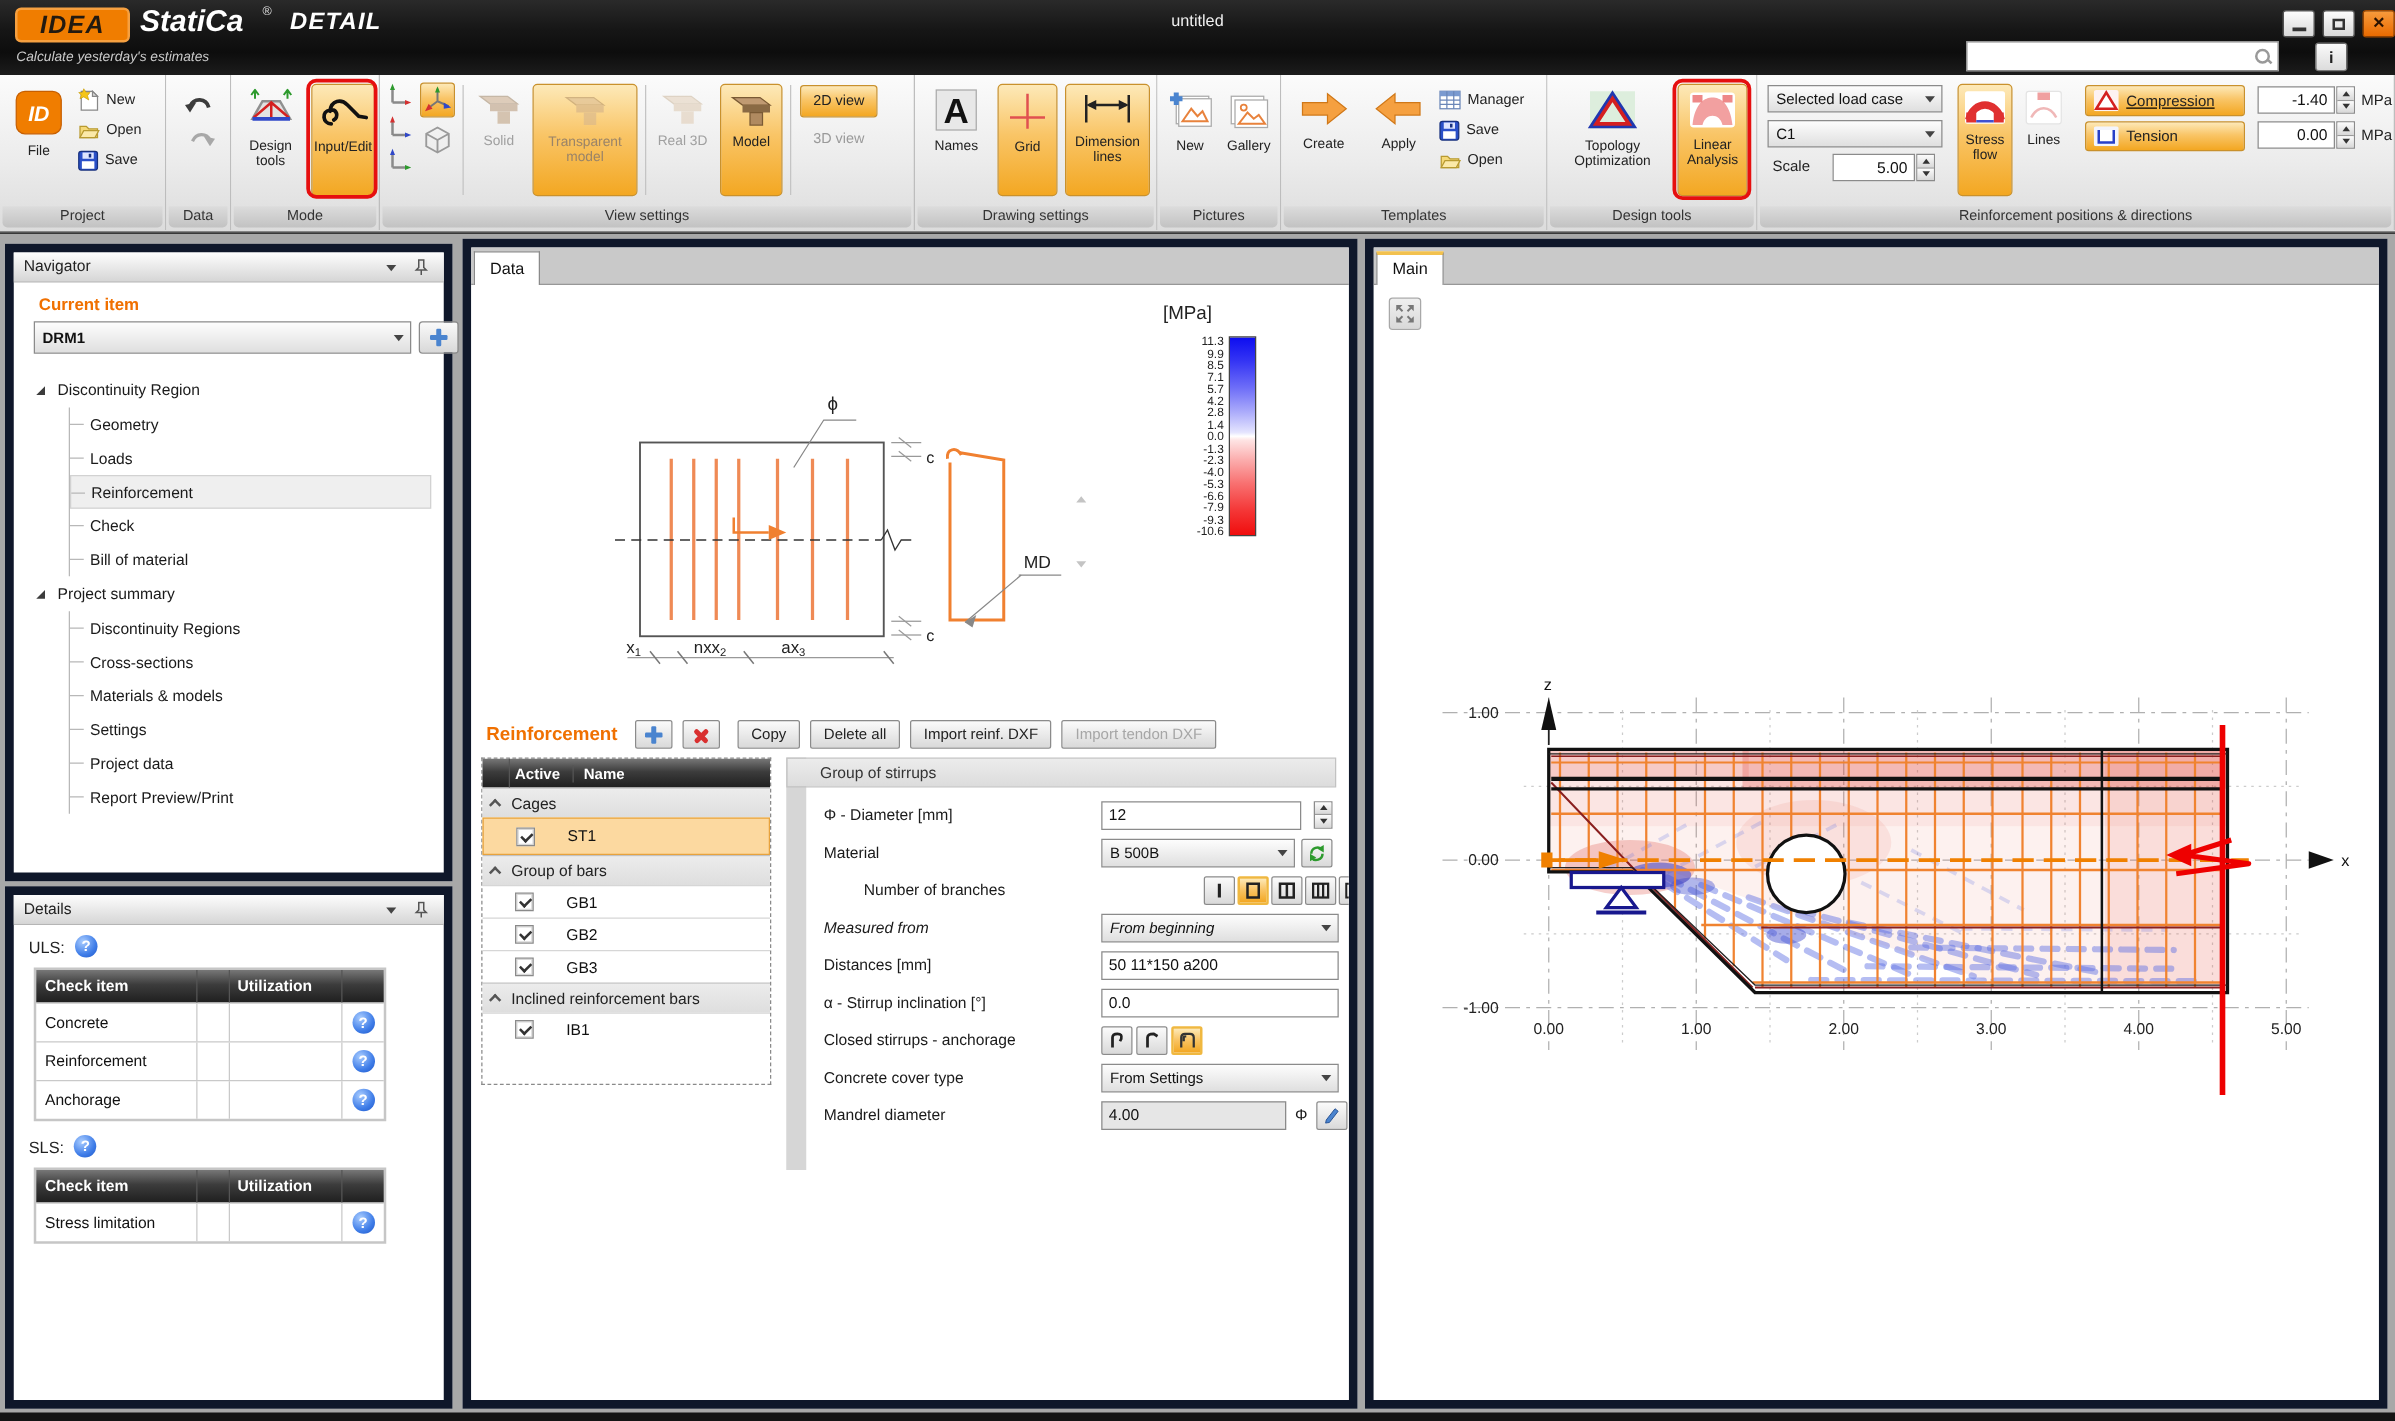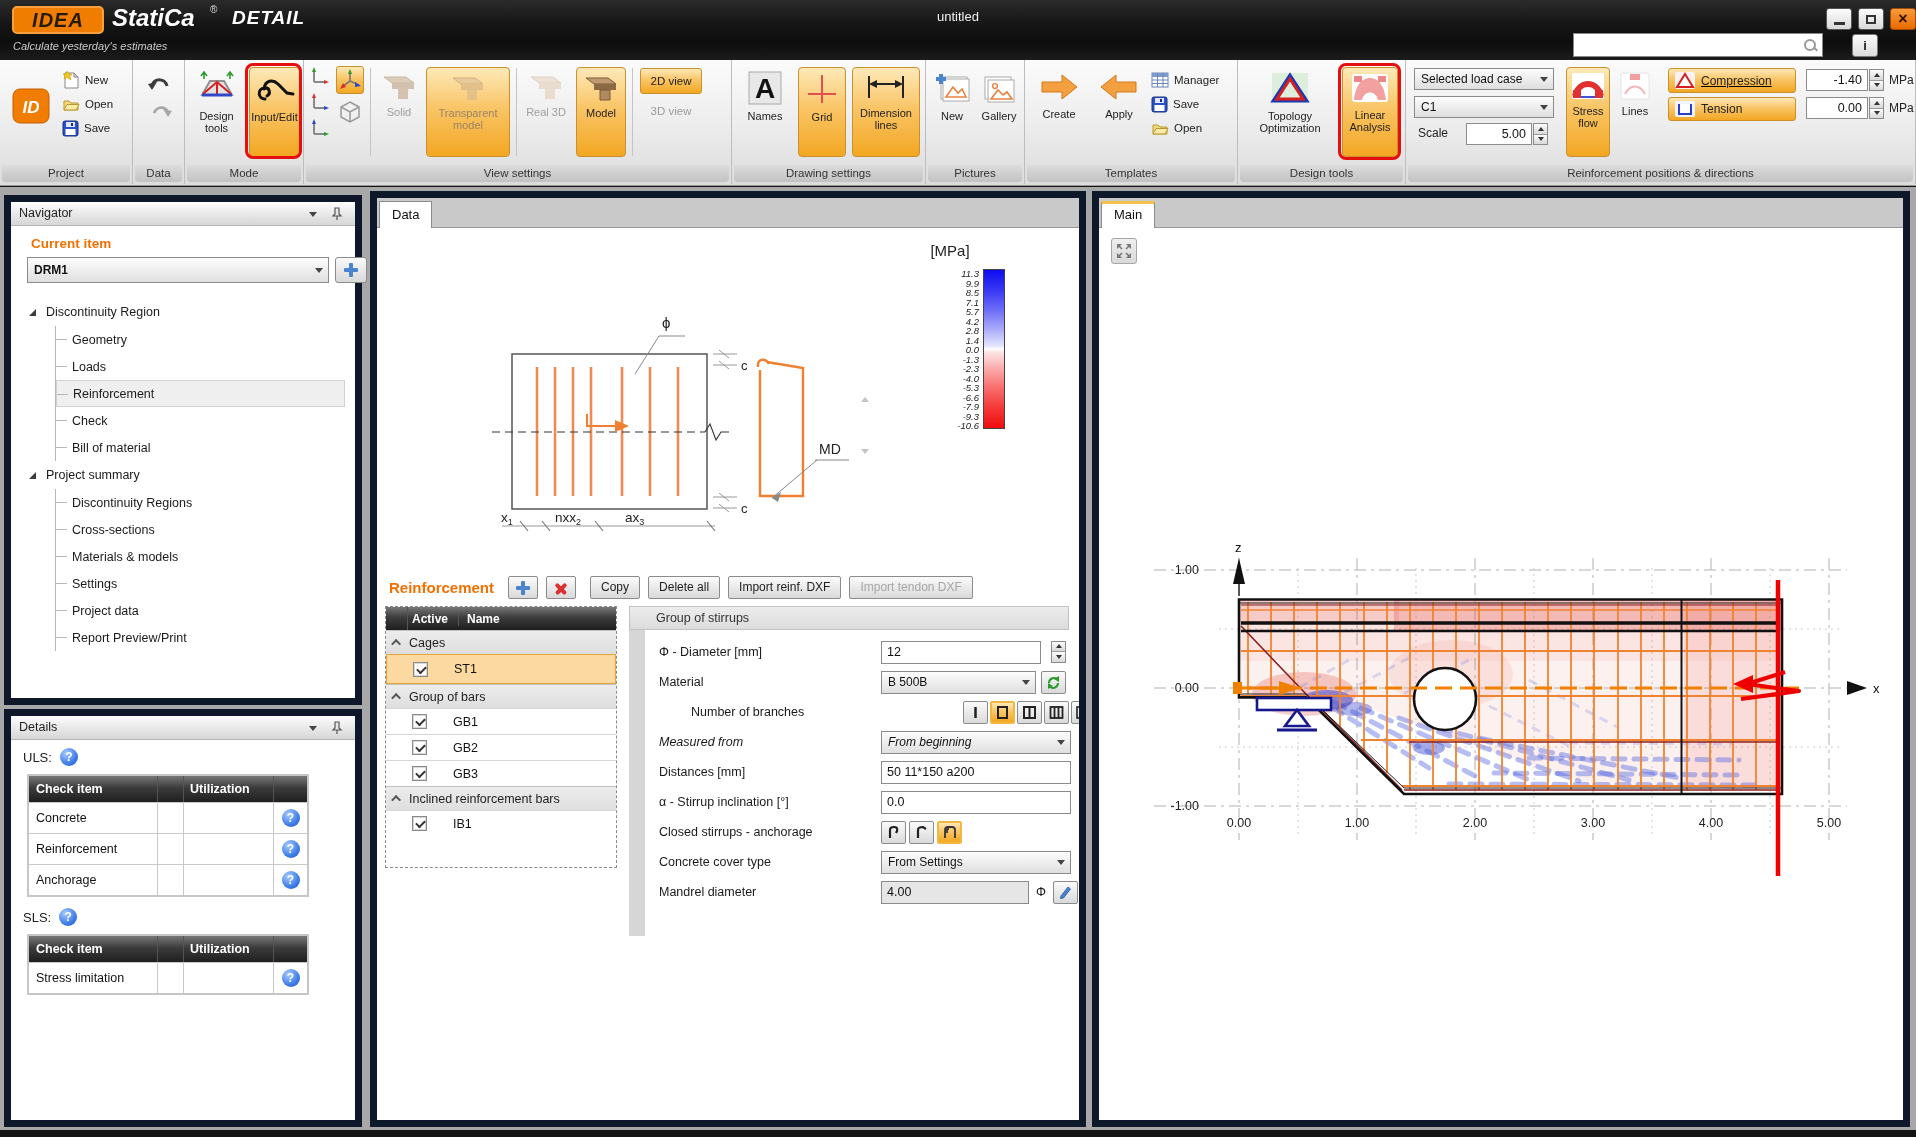--- a/index.html
+++ b/index.html
@@ -133,21 +133,21 @@
     display:flex;align-items:center;justify-content:center;border-radius:2px;}
   .minibtn.on{background:linear-gradient(#fde9b8,#f9c567 45%,#f3a722);border:2px solid #f0b840;}
   .scrollhint{position:absolute;width:12px;height:12px;color:#c4c4c4;}
   .scrollhint::after{content:"";position:absolute;left:2px;}
   .sh-up::after{top:3px;border-left:4px solid transparent;border-right:4px solid transparent;border-bottom:5px solid #c4c4c4;}
   .sh-dn::after{top:3px;border-left:4px solid transparent;border-right:4px solid transparent;border-top:5px solid #c4c4c4;}
 
   
   .legend{position:absolute;width:110px;}
   .leg-title{font-size:15px;color:#222;text-align:center;margin-bottom:10px;}
-  .leg-body{display:flex;justify-content:flex-end;gap:4px;font-style:italic;}
+  .leg-body{display:flex;justify-content:flex-end;gap:4px;}
   .leg-vals{display:flex;flex-direction:column;justify-content:space-between;height:160px;}
   .leg-vals span{font-size:9.5px;line-height:9.5px;color:#222;text-align:right;}
   .leg-bar{width:22px;height:160px;border:1px solid #444;
     background:linear-gradient(180deg,#0d0df0 0%,#3535f4 12%,#7070f8 26%,#adadfb 38%,#e4e4fe 48%,#ffffff 50%,#fee4e4 52%,#fbadad 62%,#f87070 74%,#f43535 88%,#f00d0d 100%);}
 
   .fitbtn{position:absolute;left:12px;top:10px;width:26px;height:26px;border:1px solid #a8a8a8;border-radius:3px;
     background:linear-gradient(#efefef,#d9d9d9);display:flex;align-items:center;justify-content:center;}
   svg text{font-family:"Liberation Sans",sans-serif;}
 </style>
 </head>
@@ -176,21 +176,21 @@
     <div class="searchbox">
       <input style="">
       <div class="mag"></div>
     </div>
     <div class="infobtn">i</div>
   </div>
 
   <div class="ribbon">
 
     <div class="rgroup" style="width:133px;">
-      <div class="bigbtn" style="left:6px;top:22px;width:50px;height:92px;gap:36px;">
+      <div class="bigbtn" style="left:6px;top:6px;width:50px;height:92px;">
         <div class="ic">
           <svg width="40" height="38">
               <rect x="2" y="2" width="36" height="34" rx="7" fill="#f07d00" stroke="#c75f00"></rect>
               <text x="20" y="26" text-anchor="middle" font-size="17" font-style="italic" font-weight="bold" fill="#fff">ID</text>
             </svg>
         </div>
         <span>File</span>
       </div>
       <div style="position:absolute;left:62px;top:8px;">
         <div class="smallbtn">

